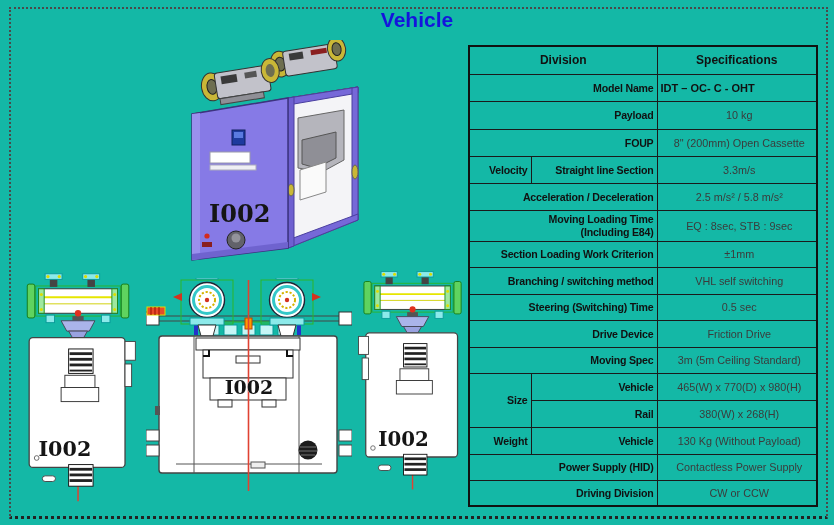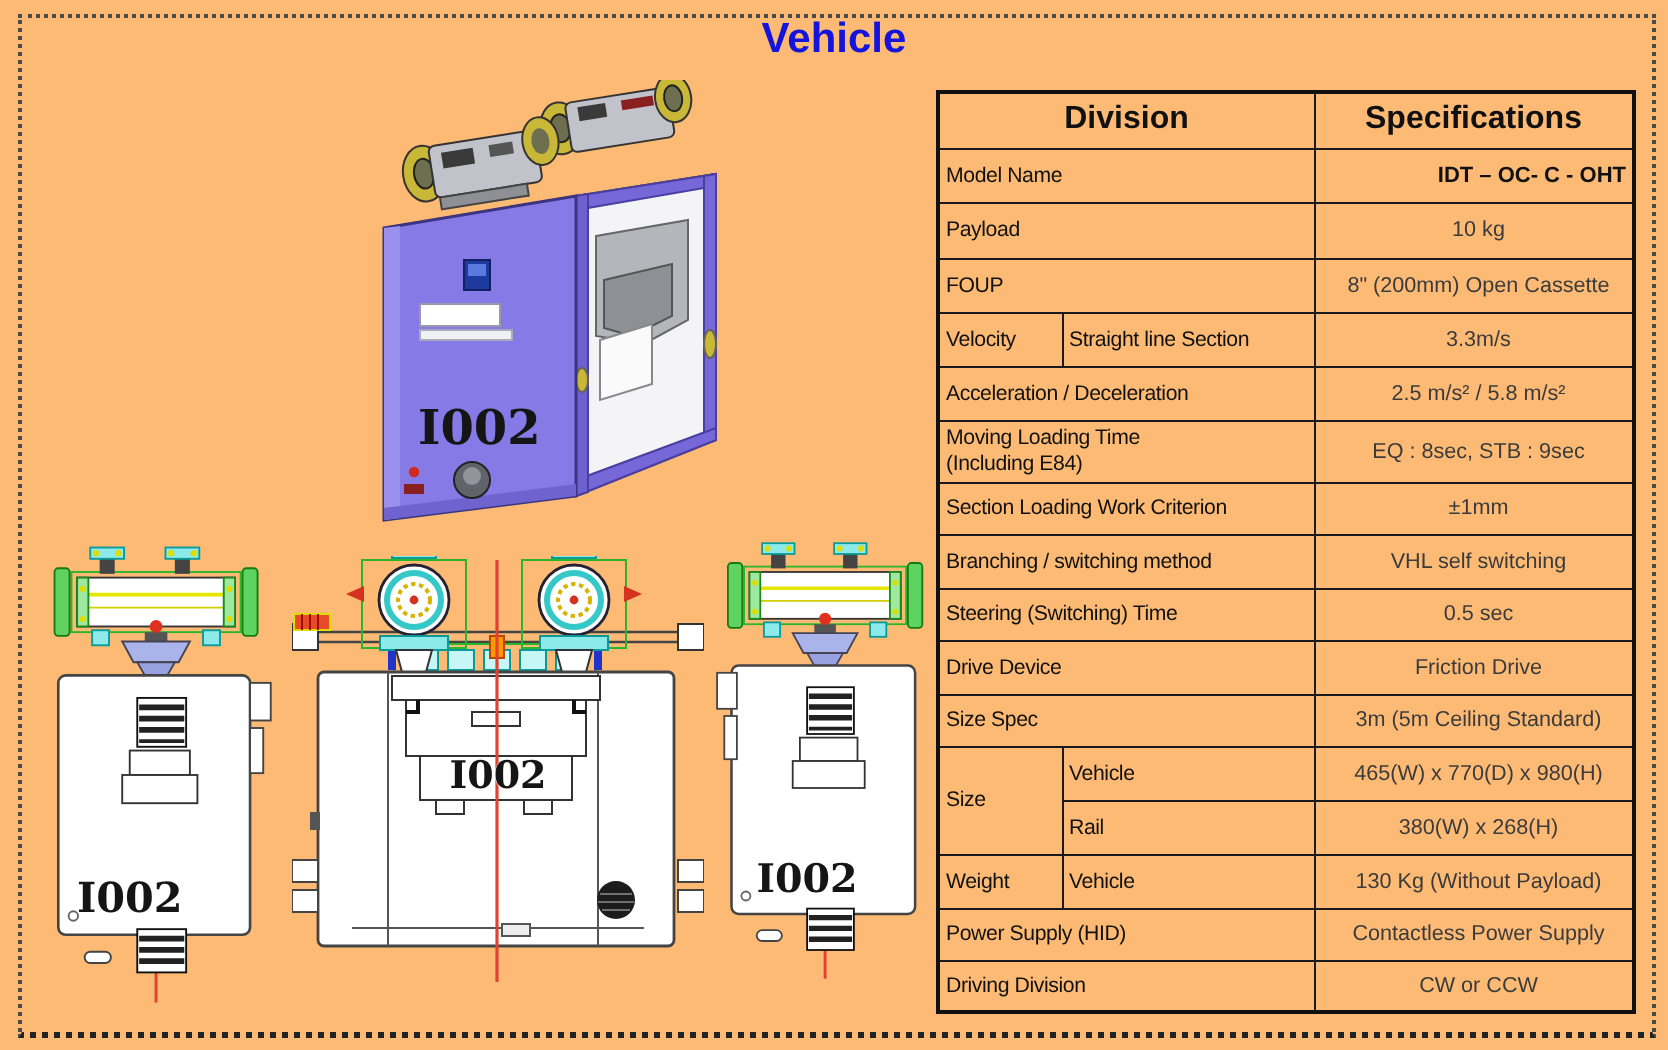--- a/index.html
+++ b/index.html
@@ -1,30 +1,30 @@
 <!DOCTYPE html>
 <html><head>
 <meta charset="utf-8">
 <style>
   html,body{margin:0;padding:0;background:#fff;}
-  .page{position:relative;width:834px;height:525px;background:#fdba74;
+  .page{position:relative;width:834px;height:525px;background:#14b8a6;
         font-family:"Liberation Sans",sans-serif;overflow:hidden;}
   .frame{position:absolute;left:9px;top:7px;right:6px;bottom:6px;
          border:2px dotted #4a4a4a;border-bottom:3px dotted #222;pointer-events:none;}
   .title{position:absolute;left:0;right:0;top:8px;text-align:center;
          font-size:21px;font-weight:bold;color:#1414dd;}
   
   .spec-table{position:absolute;left:468px;top:45px;border-collapse:collapse;
               table-layout:fixed;border:2px solid #111;}
   .spec-table td{border:1px solid #1a1a1a;overflow:hidden;padding:0 3px;
                  vertical-align:middle;}
-  td.div{font-weight:normal;text-align:left;color:#111;font-size:10.6px;letter-spacing:-0.2px;}
-  td.hdr{font-weight:bold;text-align:center;color:#111;font-size:16px;}
+  td.div{font-weight:bold;text-align:right;color:#111;font-size:10.6px;letter-spacing:-0.2px;}
+  td.hdr{font-weight:bold;text-align:center;color:#111;font-size:12px;}
   td.val{color:#3b3b3b;text-align:center;padding-left:8px;font-size:10.8px;}
-  td.valb{font-weight:bold;text-align:right;color:#111;font-size:11px;}
+  td.valb{font-weight:bold;text-align:left;color:#111;font-size:11px;}
   .two-line span{display:block;line-height:1.2;}
   
   .draw{position:absolute;}
 </style>
 </head>
 <body>
 
 <div class="page">
   <div class="frame"></div>
 
@@ -267,21 +267,21 @@
       </tr>
       <tr style="height:26px">
         <td colspan="2" class="div">Steering (Switching) Time</td>
         <td class="val">0.5 sec</td>
       </tr>
       <tr style="height:27px">
         <td colspan="2" class="div">Drive Device</td>
         <td class="val">Friction Drive</td>
       </tr>
       <tr style="height:26px">
-        <td colspan="2" class="div">Size Spec</td>
+        <td colspan="2" class="div">Moving Spec</td>
         <td class="val">3m (5m Ceiling Standard)</td>
       </tr>
       <tr style="height:27px">
         <td rowspan="2" class="div">Size</td>
         <td class="div">Vehicle</td>
         <td class="val">465(W) x 770(D) x 980(H)</td>
       </tr>
       <tr style="height:27px">
         <td class="div">Rail</td>
         <td class="val">380(W) x 268(H)</td>

